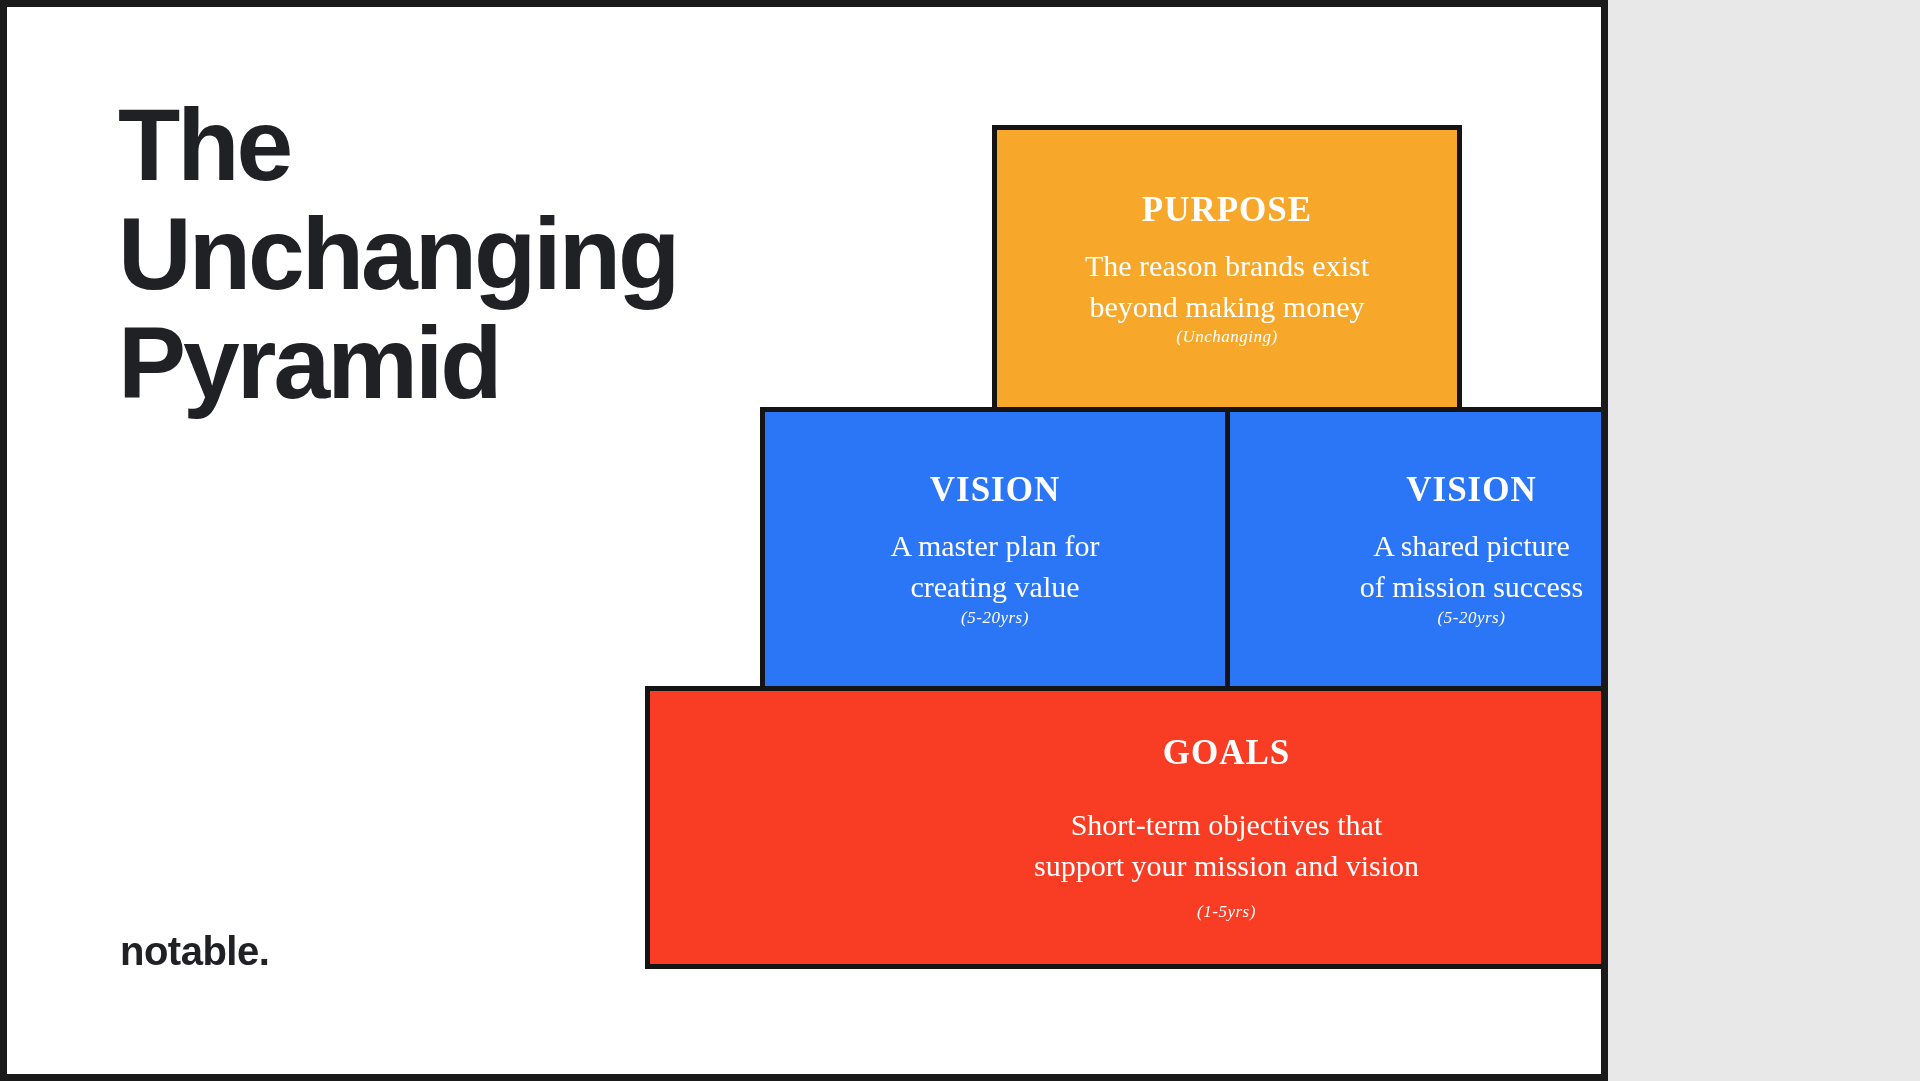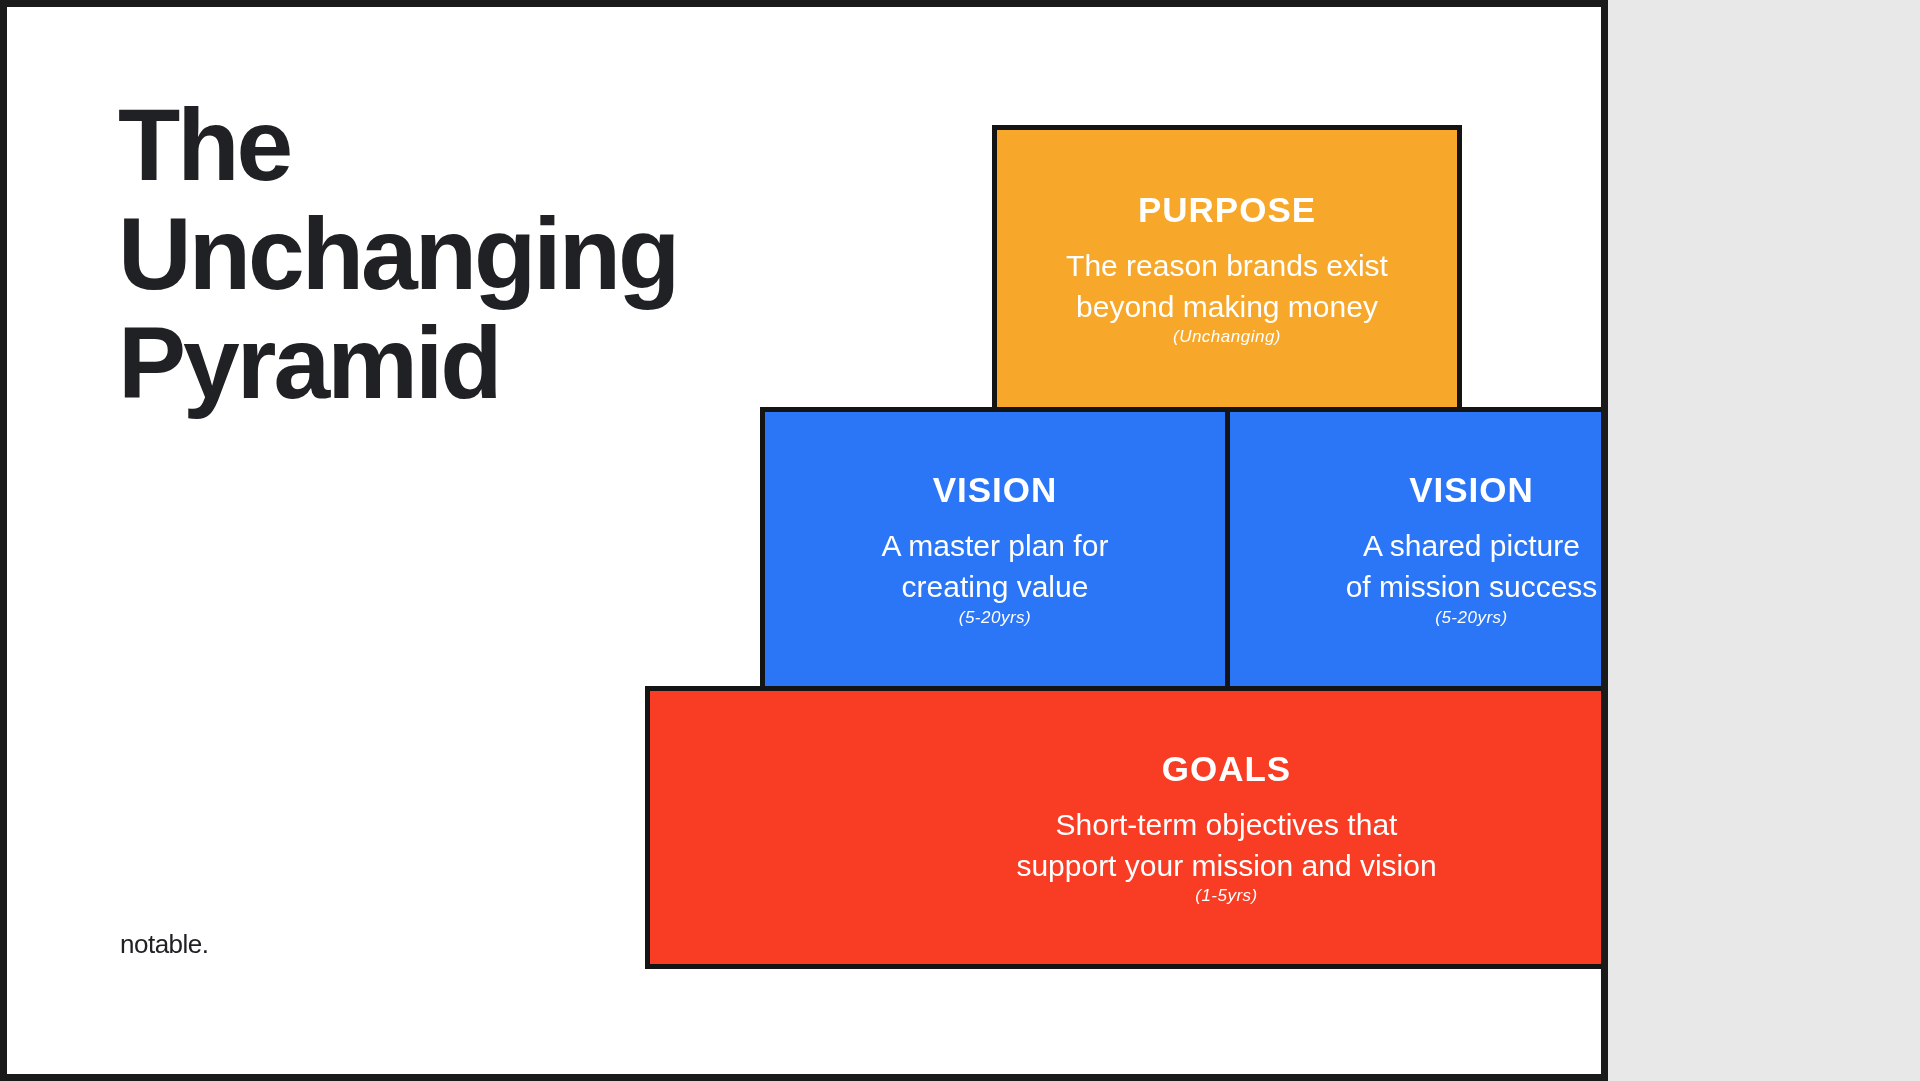--- a/index.html
+++ b/index.html
@@ -18,48 +18,49 @@
   .stage{position:absolute;inset:0;}
   
   .title{
     position:absolute;left:111px;top:84px;
     font-size:102px;font-weight:700;line-height:1.07;
     letter-spacing:-3px;color:var(--ink);
   }
   .title span{display:block;}
   .logo{
     position:absolute;left:113px;top:922px;
-    font-size:26px;font-weight:400;letter-spacing:-0.5px;
+    font-size:40px;font-weight:700;letter-spacing:-0.5px;
     color:var(--ink);
   }
   
   .box{
     position:absolute;
     border:5px solid var(--box-border);
     color:var(--box-text);
     display:flex;flex-direction:column;
     align-items:center;justify-content:center;
     text-align:center;
+    font-family:Liberation Serif, serif;
   }
   .box-label{
     font-size:35px;font-weight:700;letter-spacing:1px;
   }
   .box-desc{
     margin-top:16px;
     font-size:30px;font-weight:500;line-height:1.36;
   }
   .box-desc span{display:block;}
   .box-timeframe{
     font-size:17px;font-style:italic;font-weight:400;
     letter-spacing:0.5px;
   }
   .box.purpose{left:985px;top:118px;width:470px;height:287px;z-index:2;}
   .box.mission{left:753px;top:400px;width:470px;height:284px;z-index:1;}
   .box.vision{left:1218px;top:400px;width:467px;height:284px;z-index:1;}
-  .box.goals{left:638px;top:679px;width:1163px;height:283px;z-index:0;}
+  .box.goals{left:638px;top:679px;width:1163px;height:283px;z-index:0;gap:16px;}
 </style>
 </head>
 <body>
 
 <div class="frame">
   <div class="stage">
 
     <h1 class="title">
       <span>The</span>
       <span>Unchanging</span>

